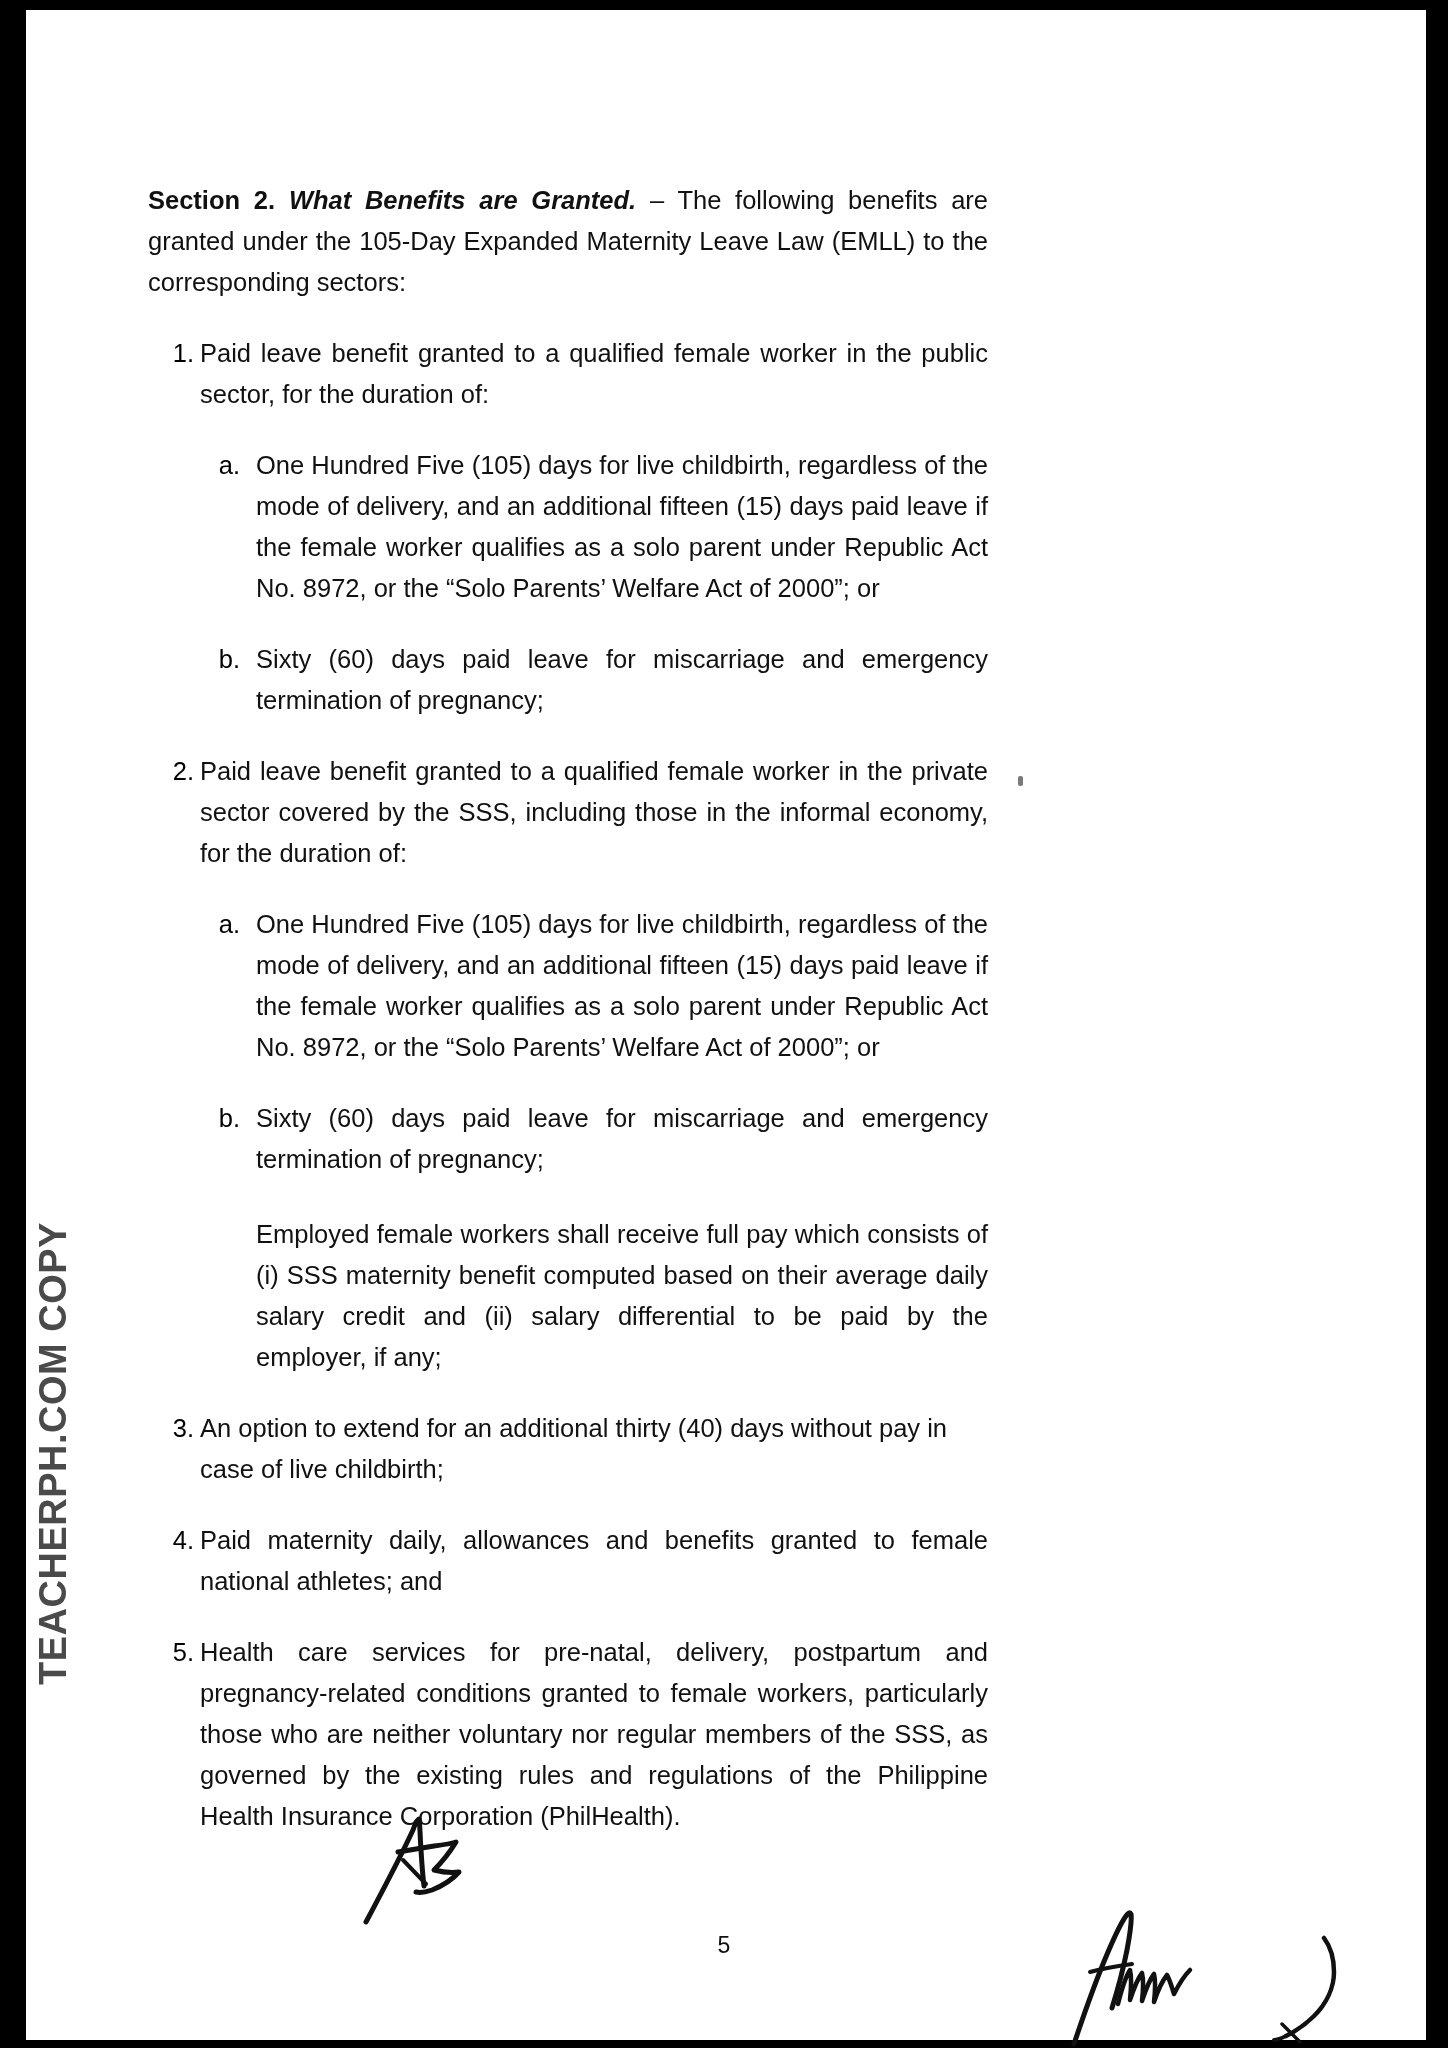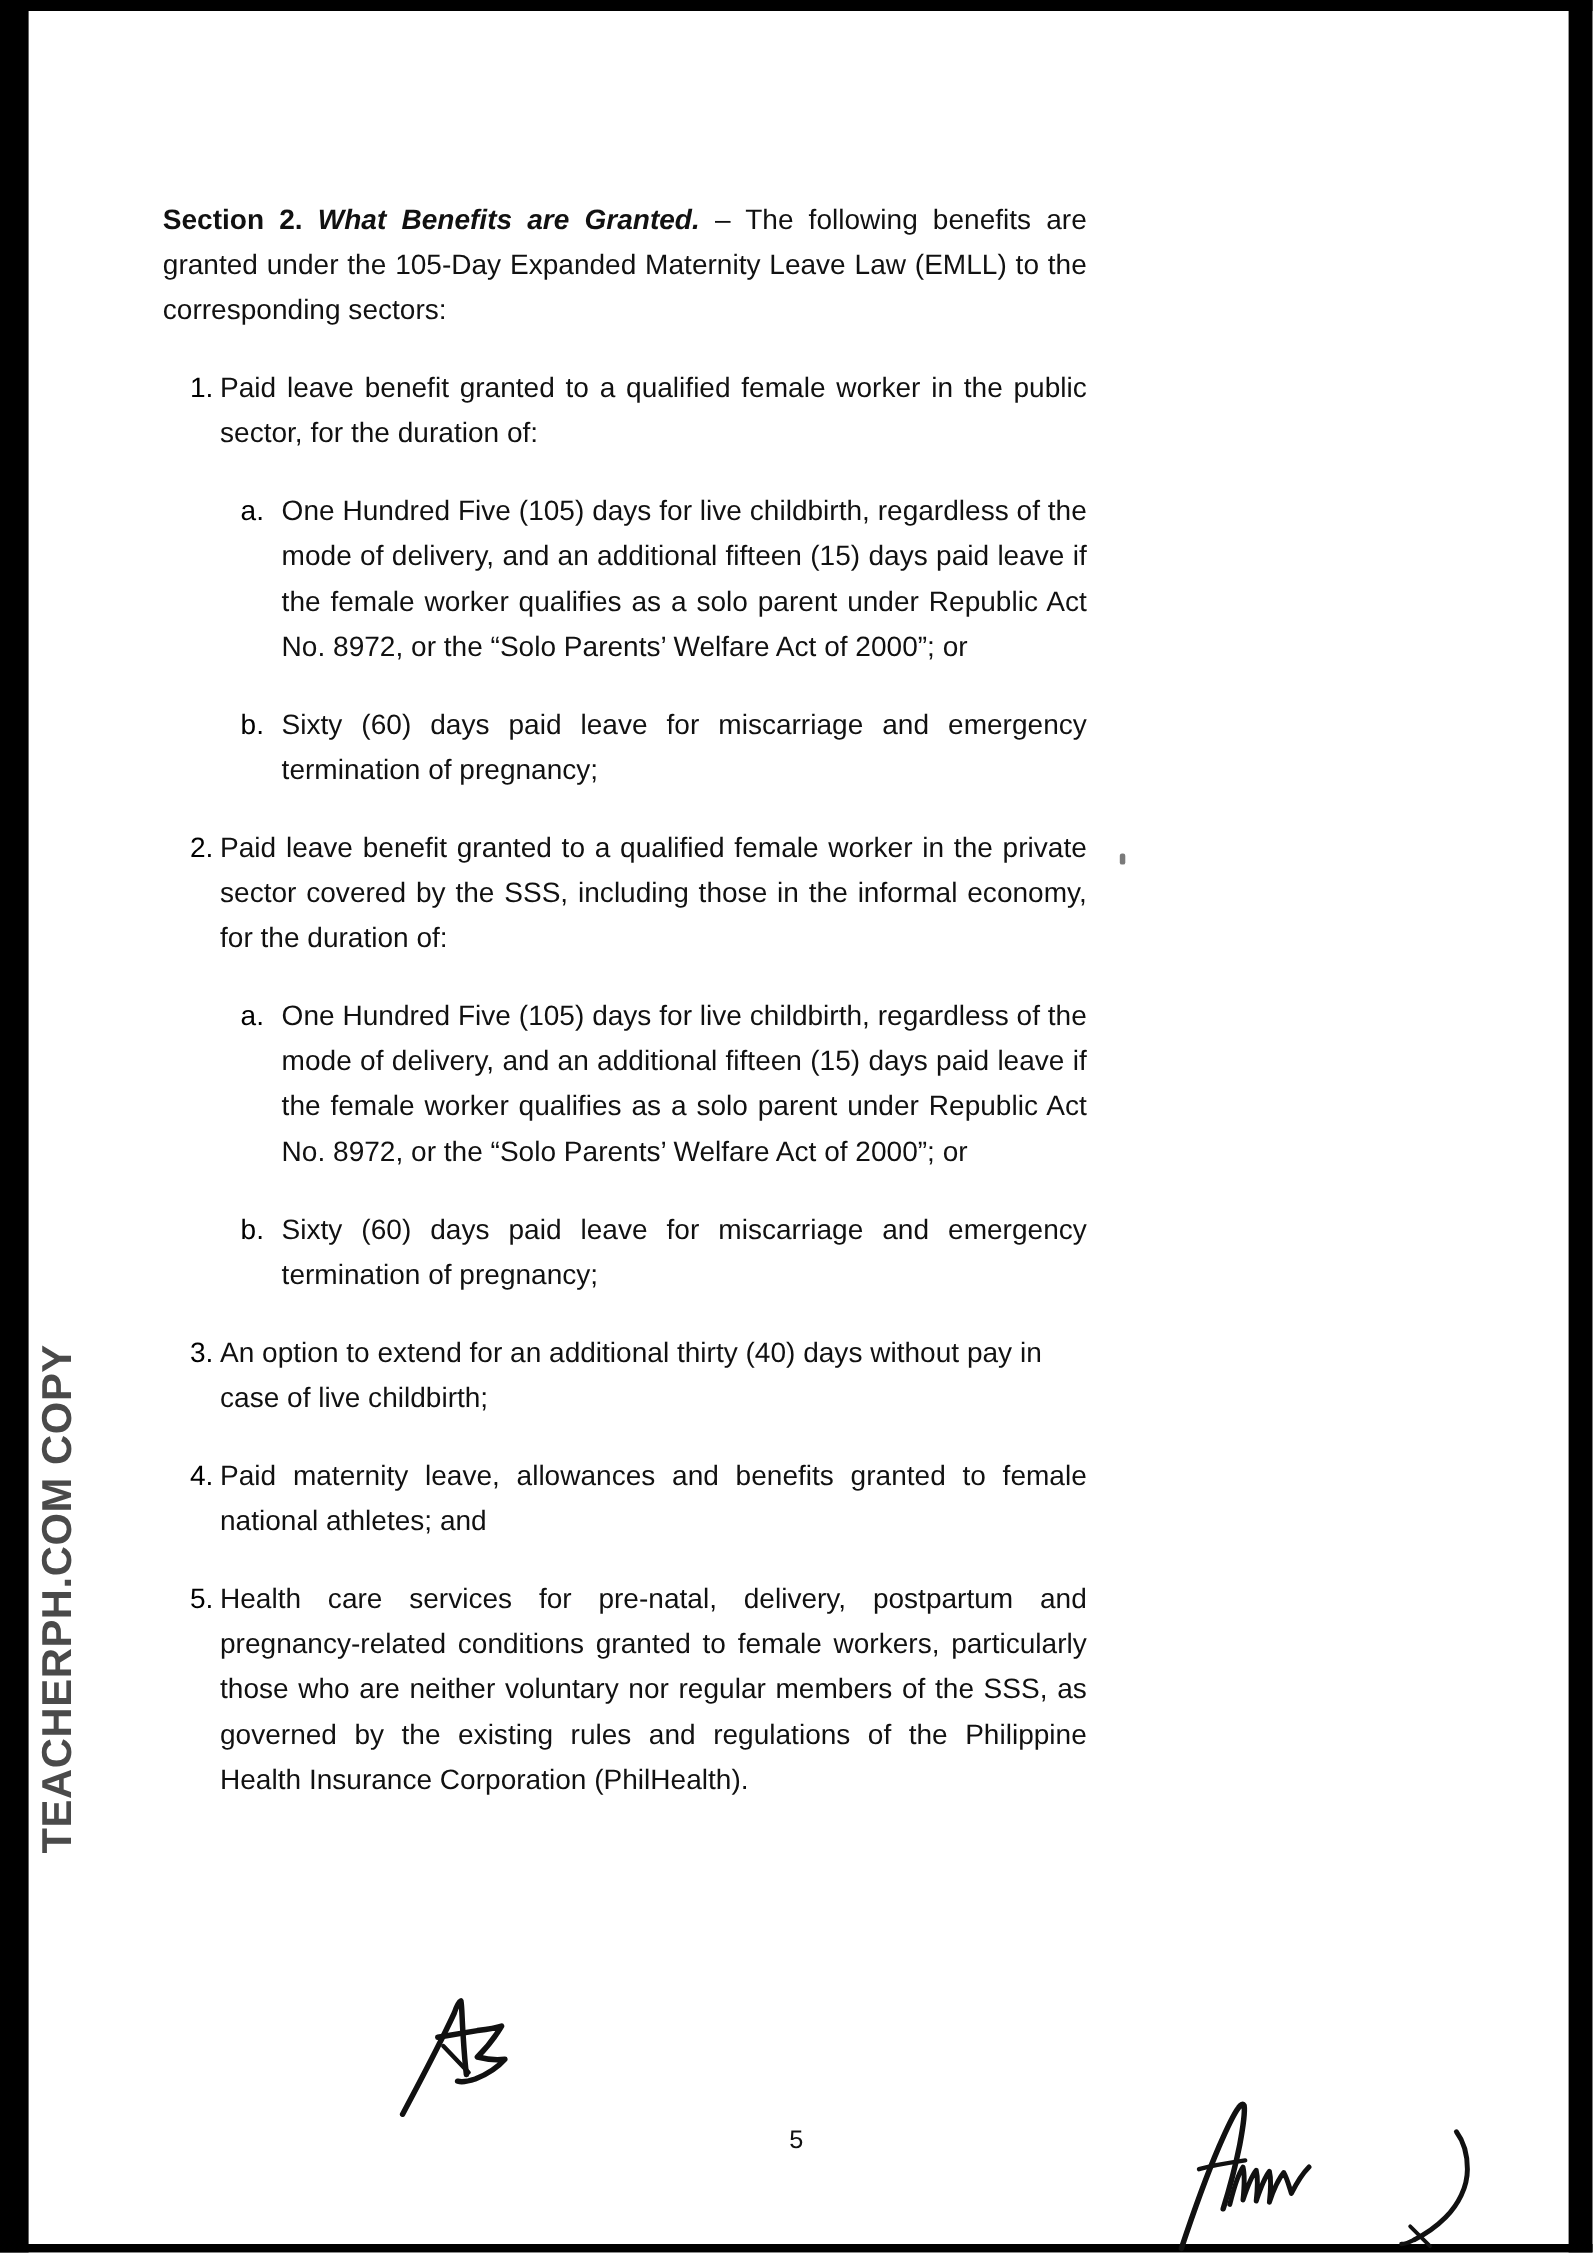--- a/index.html
+++ b/index.html
@@ -199,29 +199,32 @@
       <p>Paid leave benefit granted to a qualified female worker in the private sector covered by the SSS, including those in the informal economy, for the duration of:</p>
     </div>
     <div class="lvl2">
       <span class="marker">a.</span>
       <p>One Hundred Five (105) days for live childbirth, regardless of the mode of delivery, and an additional fifteen (15) days paid leave if the female worker qualifies as a solo parent under Republic Act No. 8972, or the “Solo Parents’ Welfare Act of 2000”; or</p>
     </div>
     <div class="lvl2">
       <span class="marker">b.</span>
       <p>Sixty (60) days paid leave for miscarriage and emergency termination of pregnancy;</p>
     </div>
+    <div class="plain-indent">
+      <p>Employed female workers shall receive full pay which consists of (i) SSS maternity benefit computed based on their average daily salary credit and (ii) salary differential to be paid by the employer, if any;</p>
+    </div>
 
     <div class="lvl1">
       <span class="marker">3.</span>
       <p class="nojust">An option to extend for an additional thirty (40) days without pay in case of live childbirth;</p>
     </div>
 
     <div class="lvl1">
       <span class="marker">4.</span>
-      <p>Paid maternity leave, allowances and benefits granted to female national athletes; and</p>
+      <p>Paid maternity daily, allowances and benefits granted to female national athletes; and</p>
     </div>
 
     <div class="lvl1">
       <span class="marker">5.</span>
       <p>Health care services for pre-natal, delivery, postpartum and pregnancy-related conditions granted to female workers, particularly those who are neither voluntary nor regular members of the SSS, as governed by the existing rules and regulations of the Philippine Health Insurance Corporation (PhilHealth).</p>
     </div>
 
   </div>
 
   <svg class="sig sig-left" width="130" height="130" viewBox="0 0 130 130" fill="none" xmlns="http://www.w3.org/2000/svg">

